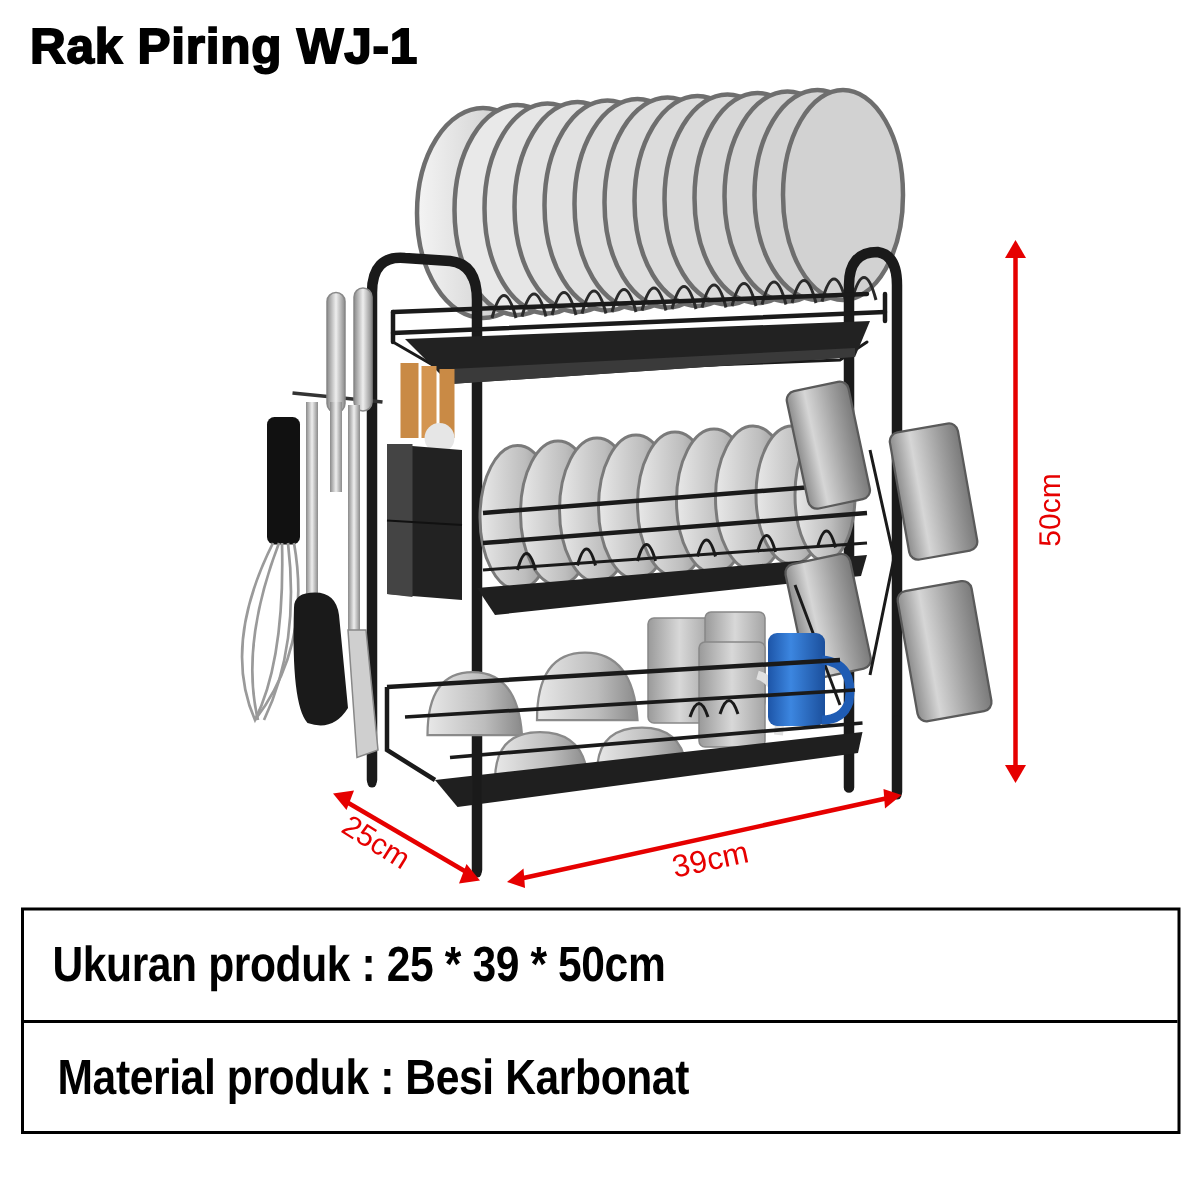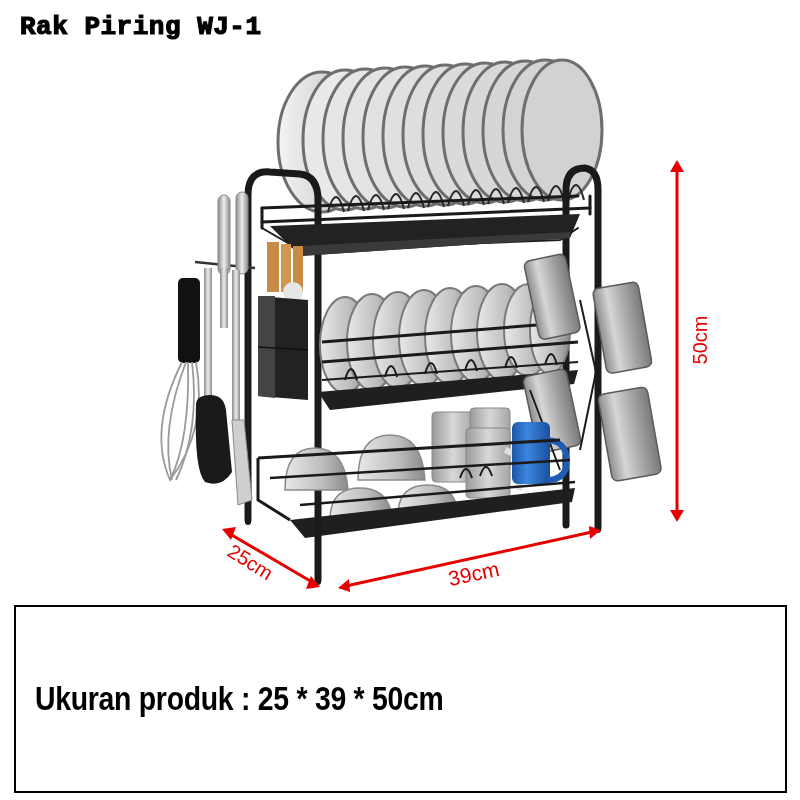--- a/index.html
+++ b/index.html
@@ -2,23 +2,23 @@
 <html><head>
   <meta charset="utf-8">
   <style>
     * { margin: 0; padding: 0; box-sizing: border-box; }
     html, body { width: 800px; height: 800px; background: #ffffff; overflow: hidden; }
     body { position: relative; font-family: "Liberation Sans", sans-serif; }
 
     .title {
       position: absolute;
       left: 20px; top: 14px;
-      font-family: Liberation Mono, monospace;
+      font-family: Liberation Sans, sans-serif;
       font-weight: 900;
-      font-size: 26px;
+      font-size: 33px;
       letter-spacing: 0.5px;
       color: #000;
       -webkit-text-stroke: 1.2px #000;
       line-height: 1;
     }
 
     .illustration {
       position: absolute;
       left: 0; top: 0;
       width: 800px; height: 600px;
@@ -33,21 +33,21 @@
       white-space: nowrap;
       transform-origin: center center;
     }
     .dim-height { left: 676px; top: 330px; transform: rotate(-90deg); }
     .dim-depth  { left: 226px; top: 552px; transform: rotate(32deg); }
     .dim-width  { left: 448px; top: 563px; transform: rotate(-12deg); font-size: 21px; }
 
     .spec-table {
       position: absolute;
       left: 14px; top: 605px;
-      width: 773px; height: 188px;
+      width: 773px; height: 151px;
       border: 2.5px solid #000;
       display: flex;
       flex-direction: column;
     }
     .spec-row {
       flex: 1;
       display: flex;
       align-items: center;
       border-bottom: 2.5px solid #000;
     }
@@ -290,13 +290,16 @@
 </svg>
 
 <div class="dim-label dim-height">50cm</div>
 <div class="dim-label dim-depth">25cm</div>
 <div class="dim-label dim-width">39cm</div>
 
 <div class="spec-table">
   <div class="spec-row">
     <span class="spec-text">Ukuran produk : 25 * 39 * 50cm</span>
   </div>
+  <div class="spec-row">
+    <span class="spec-text">Material produk : Besi Karbonat</span>
+  </div>
 </div>
 
 </body></html>

